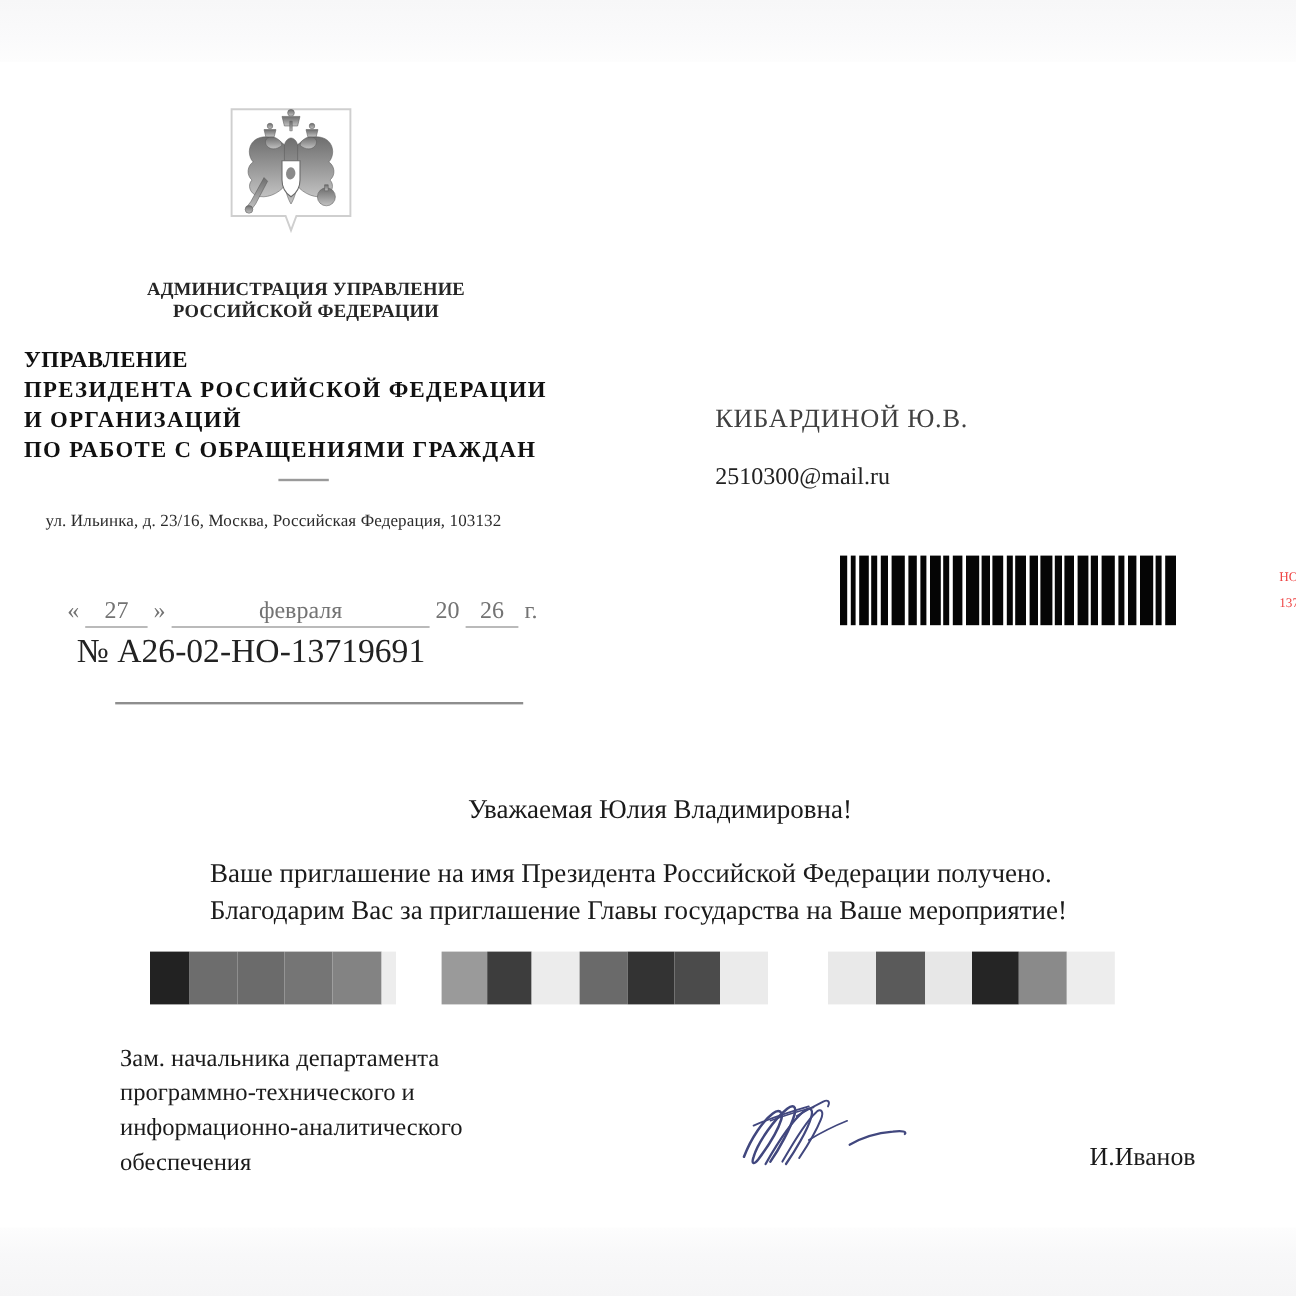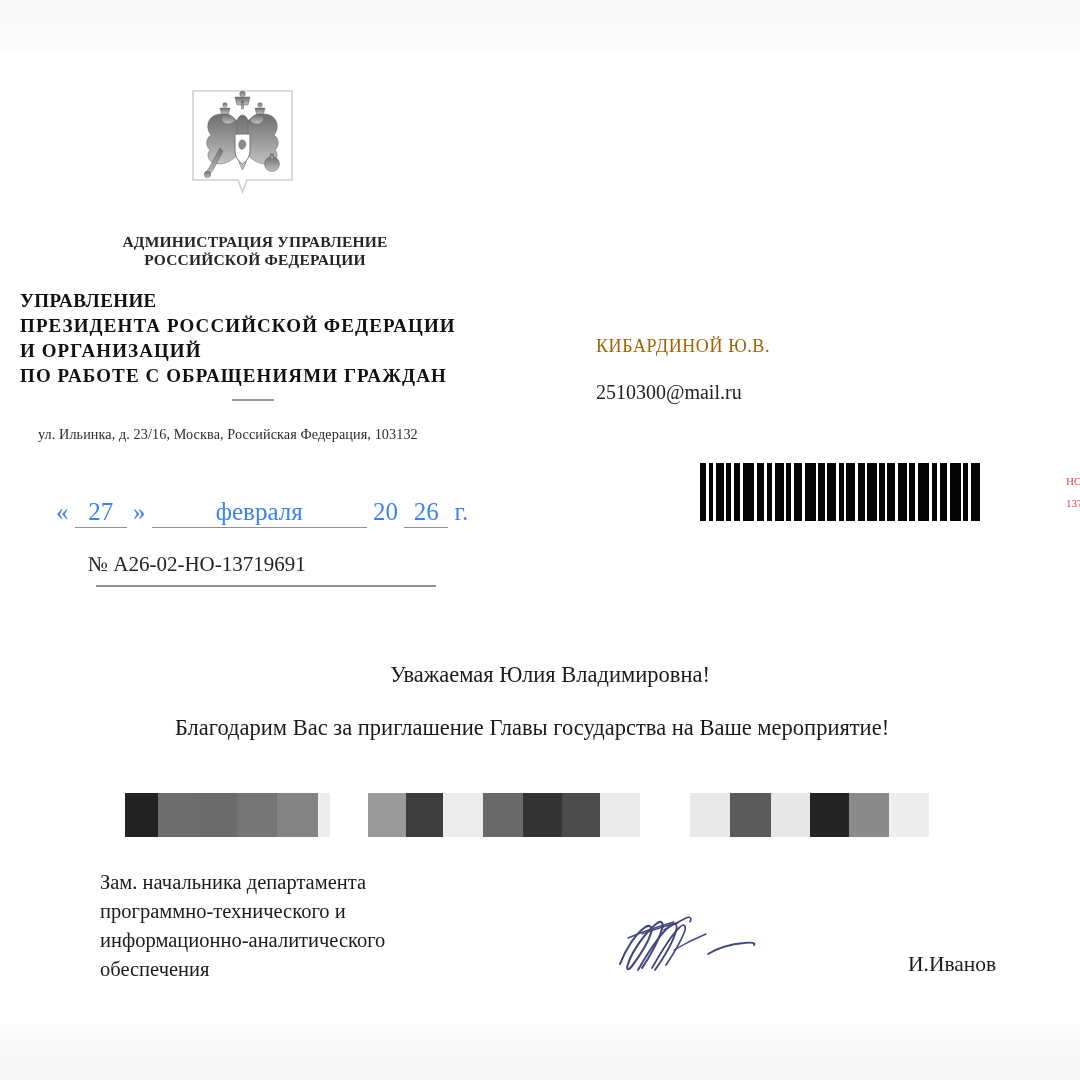--- a/index.html
+++ b/index.html
@@ -93,61 +93,60 @@
     color: #2b2b2b;
     white-space: nowrap;
   }
 
   
   #date-row {
     position: absolute;
     left: 56px; top: 498px;
     width: 420px;
     height: 34px;
-    font-size: 25px;
-    color: #3b82f6;
+    font-size: 20px;
+    color: #737373;
     white-space: nowrap;
   }
   #date-row .q { display:inline-block; vertical-align: baseline; }
   .fillin {
     display: inline-block;
     border-bottom: 1.6px solid #8e8e8e;
     text-align: center;
     vertical-align: baseline;
     padding-bottom: 1px;
   }
   .fillin.day { width: 52px; }
   .fillin.month { width: 215px; }
   .fillin.yy { width: 44px; }
   #num-row {
     position: absolute;
-    left: 64px; top: 552px;
+    left: 64px; top: 528px;
     width: 390px;
-    font-size: 21px;
+    font-size: 28px;
     color: #222222;
     white-space: nowrap;
-    margin-left: 24px;
   }
   #num-underline {
     position: absolute;
     left: 96px; top: 585px;
     width: 340px; height: 1.6px;
     background: #8e8e8e;
   }
 
   
   #addressee {
     position: absolute;
     left: 596px; top: 336px;
     width: 400px;
   }
   #addressee-name {
-    font-size: 18px;
+    font-size: 22px;
     letter-spacing: 0.6px;
-    color: #a16207;
+    color: #404040;
   }
   #addressee-email {
     margin-top: 24px;
     font-size: 20px;
     color: #222222;
   }
 
   
   #barcode-wrap {
     position: absolute;
@@ -348,20 +347,21 @@
       <div class="bar" style="width: 5.25px;"></div>
       <div class="bar" style="width: 8.74px;"></div>
     </div>
   <div id="barcode-label">
     <div>НО-</div>
     <div>137196</div>
   </div>
 
   <div id="salutation">Уважаемая Юлия Владимировна!</div>
   <div id="body-text">
+    <div>Ваше приглашение на имя Президента Российской Федерации получено.</div>
     <div>Благодарим Вас за приглашение Главы государства на Ваше мероприятие!</div>
   </div>
 
   <div id="redaction">
       <div class="redact-group" style="left: 125px;">
         <div class="redact-cell" style="width: 33px; background: rgb(34, 34, 34);"></div>
         <div class="redact-cell" style="width: 40px; background: rgb(109, 109, 109);"></div>
         <div class="redact-cell" style="width: 39px; background: rgb(107, 107, 107);"></div>
         <div class="redact-cell" style="width: 40px; background: rgb(117, 117, 117);"></div>
         <div class="redact-cell" style="width: 41px; background: rgb(131, 131, 131);"></div>

